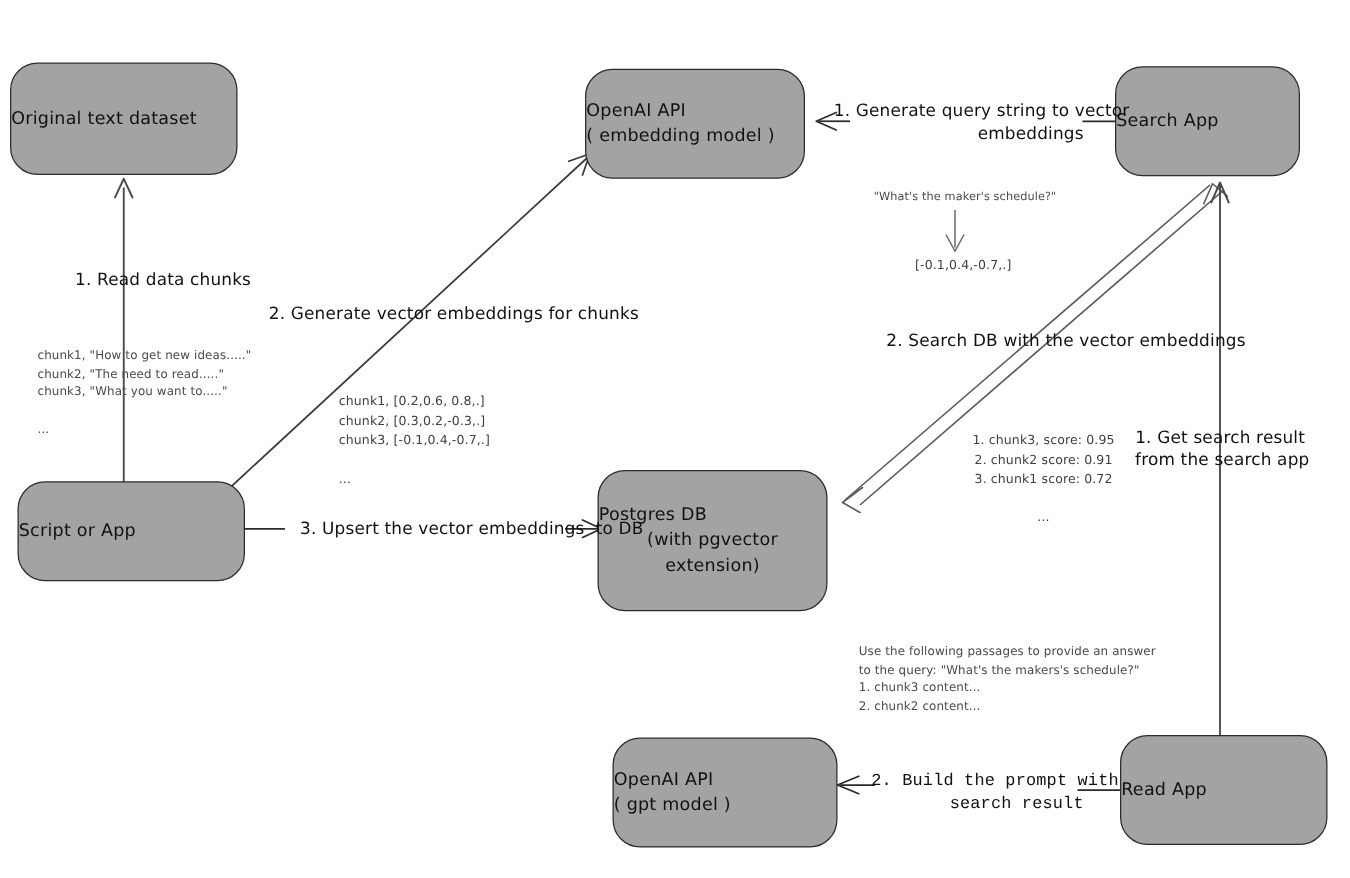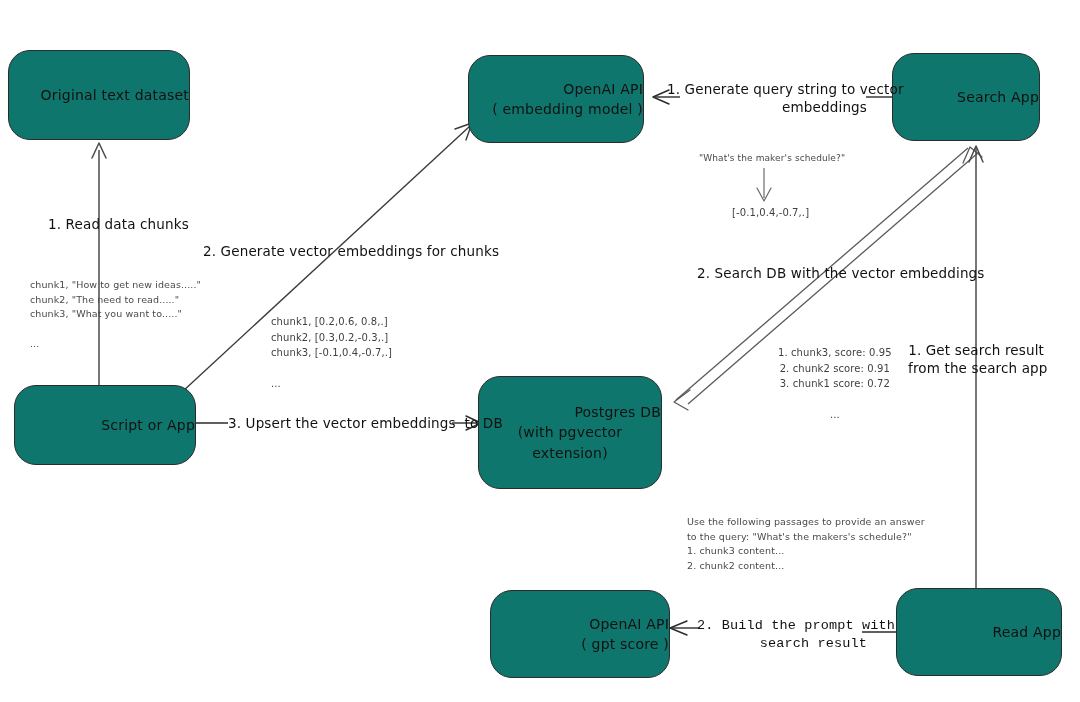--- a/index.html
+++ b/index.html
@@ -21,41 +21,41 @@
     top: 0;
     width: 1080px;
     height: 702px;
     pointer-events: none;
   }
   .node {
     position: absolute;
     box-sizing: border-box;
     border: 1.6px solid #2b2b2b;
     border-radius: 22px;
-    background: #0f766e;
+    background: #a3a3a3;
     display: flex;
     flex-direction: column;
-    align-items: flex-end;
+    align-items: flex-start;
     justify-content: center;
     text-align: center;
     color: #111111;
     letter-spacing: 0.2px;
   }
   .node .line1 { font-size: 14px; line-height: 1.45; }
   .node .line2 { font-size: 14px; line-height: 1.45; }
   .edge-label {
     position: absolute;
     color: #111111;
     font-size: 13.5px;
     line-height: 1.35;
     text-align: right;
     letter-spacing: 0.15px;
     white-space: pre;
   }
-  .edge-label.left { text-align: right; }
+  .edge-label.left { text-align: right; margin-left: 12px; }
   .note {
     position: absolute;
     color: #4a4a4a;
     font-size: 9.5px;
     line-height: 1.55;
     letter-spacing: 0.1px;
     white-space: pre;
     text-align: left;
   }
   .note.mid { font-size: 10px; color: #3f3f3f; }
@@ -146,21 +146,21 @@
   <div class="node" style="left:892px; top:53px; width:148px; height:88px;">
     <span class="line1">Search App</span>
   </div>
 
   <div class="node" style="left:896px; top:588px; width:166px; height:88px;">
     <span class="line1">Read App</span>
   </div>
 
   <div class="node" style="left:490px; top:590px; width:180px; height:88px;">
     <span class="line1">OpenAI API</span>
-    <span class="line2">( gpt score )</span>
+    <span class="line2">( gpt model )</span>
   </div>
 
   <div class="edge-label left" style="left:48px; top:215px;">1. Read data chunks</div>
 
   <div class="edge-label left" style="left:203px; top:242px;">2. Generate vector embeddings for chunks</div>
 
   <div class="edge-label left" style="left:228px; top:414px;">3. Upsert the vector embeddings  to DB</div>
 
   <div class="edge-label" style="left:667px; top:80px; width:200px;">1. Generate query string to vector
 embeddings</div>

